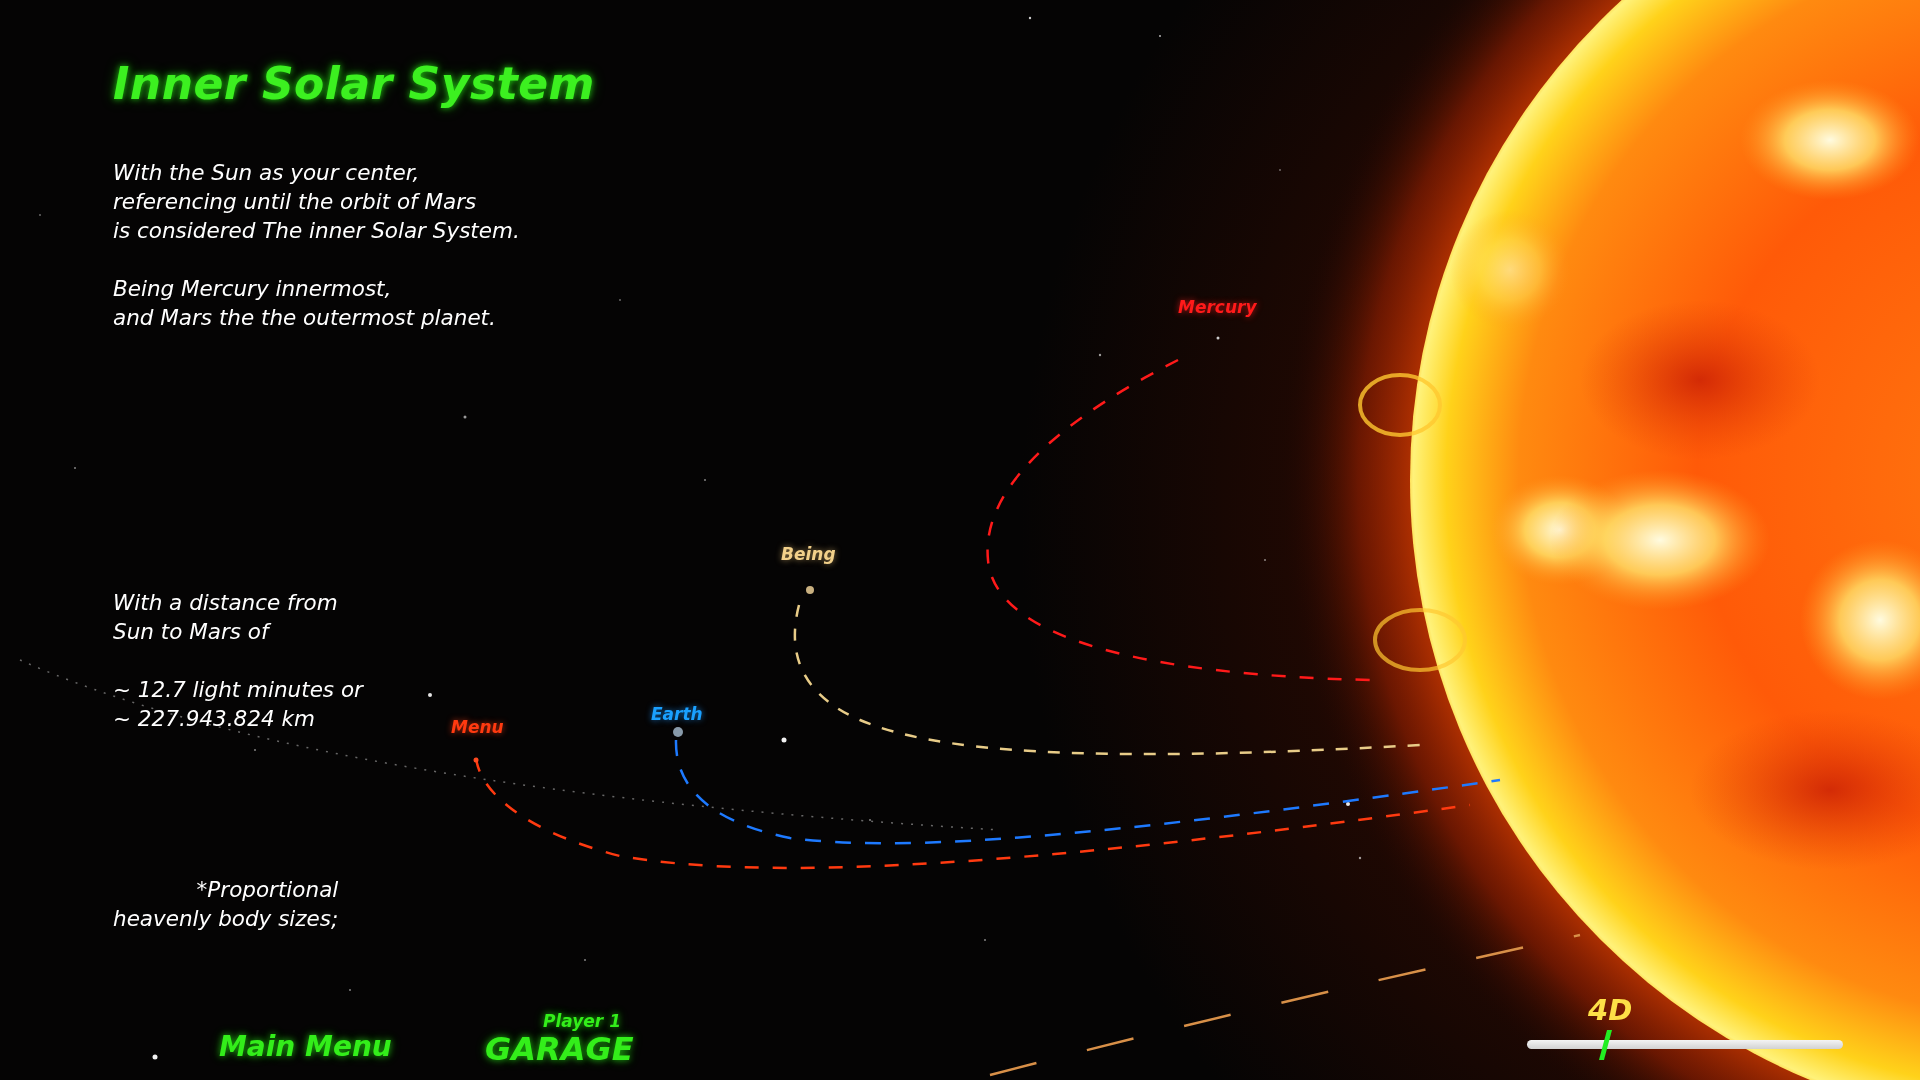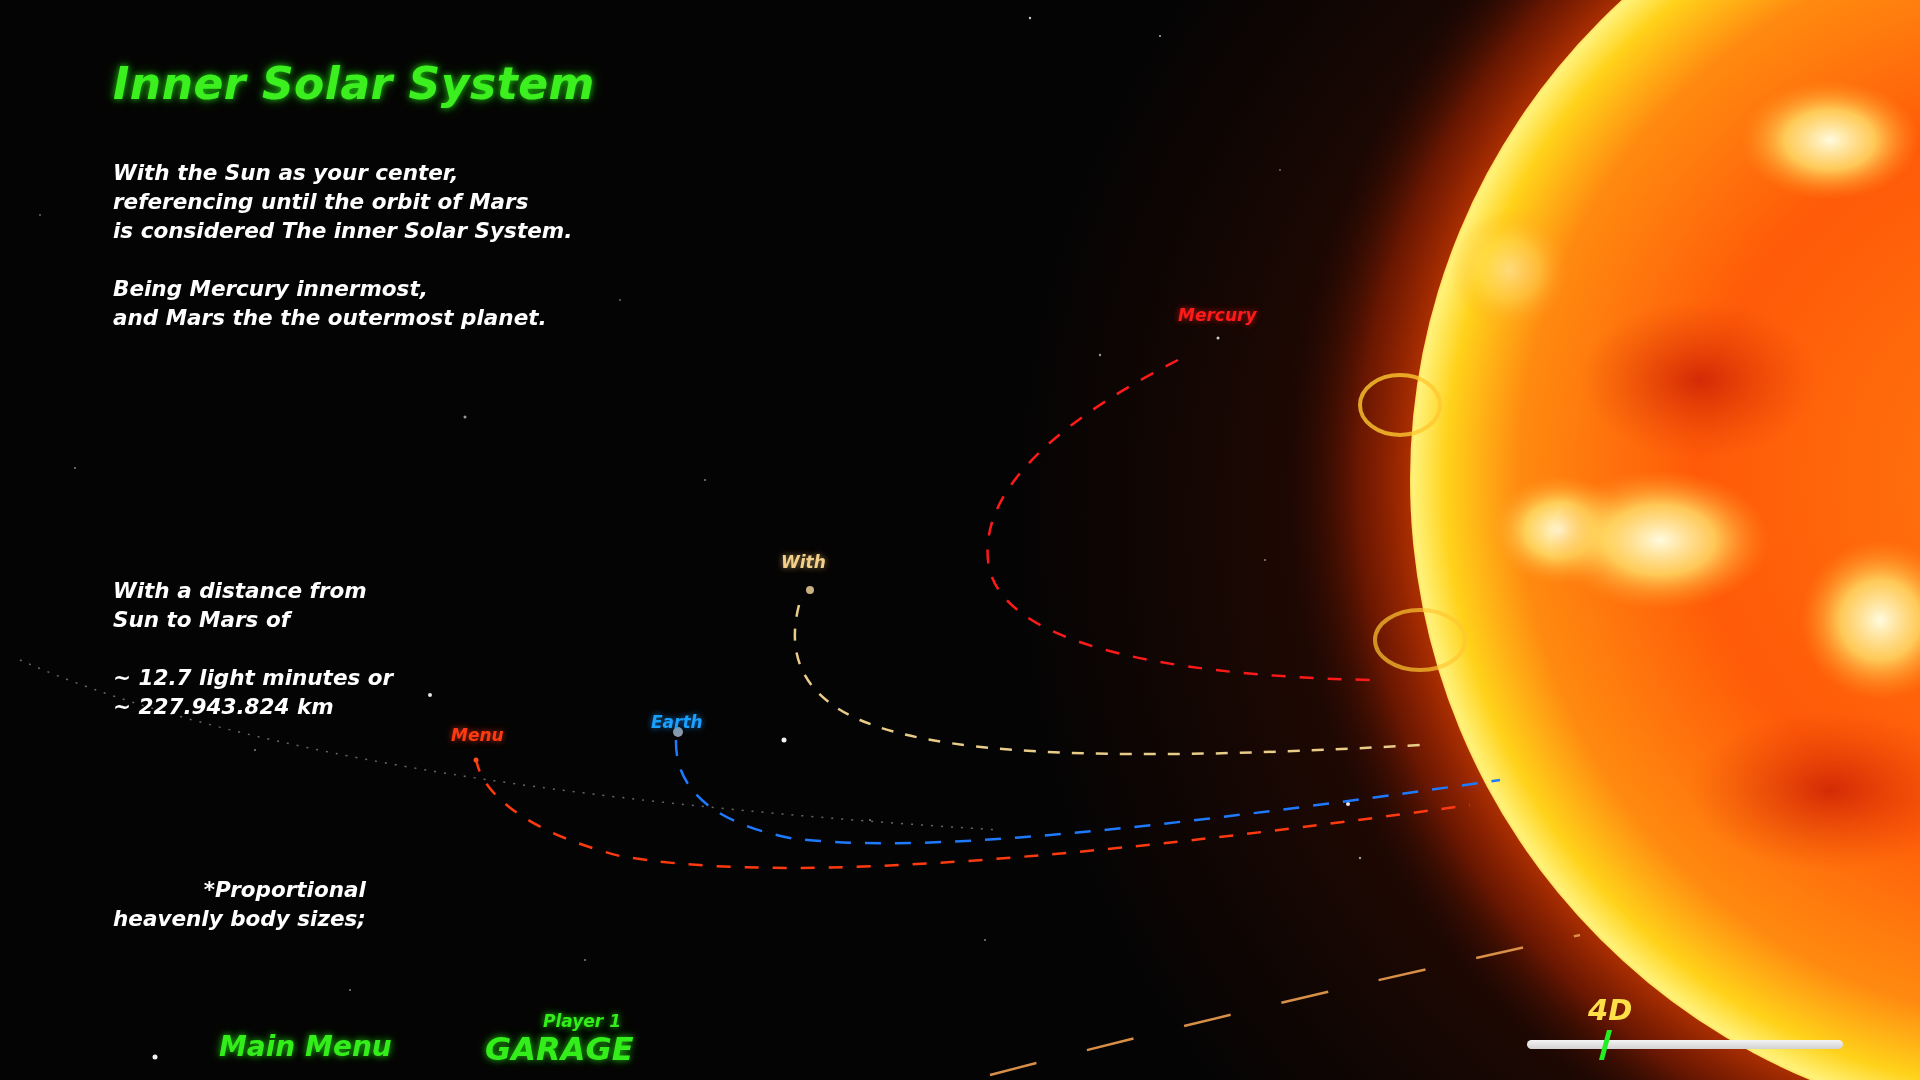--- a/index.html
+++ b/index.html
@@ -11,26 +11,26 @@
   #scene { position:absolute; left:0; top:0; width:1920px; height:1080px; }
   .title {
     position:absolute; left:113px; top:58px;
     font-family:"DejaVu Sans", sans-serif; font-weight:bold; font-style:italic;
     font-size:44px; color:#3cf020; letter-spacing:0.5px;
     text-shadow:0 0 6px rgba(40,255,20,0.7), 0 0 14px rgba(40,255,20,0.35);
     white-space:nowrap;
   }
   .para {
     position:absolute; left:113px;
-    font-family:"DejaVu Sans", sans-serif; font-weight:bold; font-style:italic;
+    font-family:"DejaVu Sans", sans-serif; font-weight:normal; font-style:italic;
     font-size:21.5px; line-height:29px; color:#ffffff; white-space:pre;
   }
   .planet-label {
     position:absolute; font-family:"DejaVu Sans", sans-serif; font-weight:bold; font-style:italic;
-    font-size:17px; white-space:nowrap;margin-top:8px;
+    font-size:17px; white-space:nowrap;
   }
   .menu-btn {
     position:absolute; font-family:"DejaVu Sans", sans-serif; font-weight:bold; font-style:italic;
     color:#33ee1a; white-space:nowrap; cursor:pointer;
     text-shadow:0 0 6px rgba(40,255,20,0.6), 0 0 12px rgba(40,255,20,0.3);
   }
   .slider-track {
     position:absolute; left:1527px; top:1040px; width:316px; height:9px; border-radius:5px;
     background:linear-gradient(#f4f4f4,#d2d2d2); cursor:pointer;
   }
@@ -135,30 +135,30 @@
 </svg>
 
 <div class="title">Inner Solar System</div>
 
 <div class="para" style="top:158px;">With the Sun as your center,
 referencing until the orbit of Mars
 is considered The inner Solar System.
 
 Being Mercury innermost,
 and Mars the the outermost planet.</div>
-<div class="para" style="top:576px;">With a distance from
+<div class="para" style="top:588px;">With a distance from
 Sun to Mars of
 
 ~ 12.7 light minutes or
 ~ 227.943.824 km</div>
 <div class="para" style="top:875px;text-align:right;">*Proportional
 heavenly body sizes;</div>
 
 <div class="planet-label" style="left:1178px; top:297px; color:#ff1a1a; text-shadow:0 0 6px rgba(255,30,30,0.7);">Mercury</div>
-<div class="planet-label" style="left:781px; top:544px; color:#f2d08a; text-shadow:0 0 6px rgba(240,200,120,0.6);">With</div>
+<div class="planet-label" style="left:781px; top:544px; color:#f2d08a; text-shadow:0 0 6px rgba(240,200,120,0.6);">Being</div>
 <div class="planet-label" style="left:651px; top:704px; color:#1aa0ff; text-shadow:0 0 6px rgba(30,150,255,0.7);">Earth</div>
 <div class="planet-label" style="left:451px; top:717px; color:#ff3a10; text-shadow:0 0 6px rgba(255,60,20,0.7);">Menu</div>
 
 <div class="menu-btn" style="left:219px; top:1030px; font-size:28px;">Main Menu</div>
 <div class="menu-btn" style="left:543px; top:1011px; font-size:17px;">Player 1</div>
 <div class="menu-btn" style="left:485px; top:1030px; font-size:32px;">GARAGE</div>
 
 <div class="slider-label">4D</div>
 <div class="slider-track"></div>
 <div class="slider-handle"></div>

